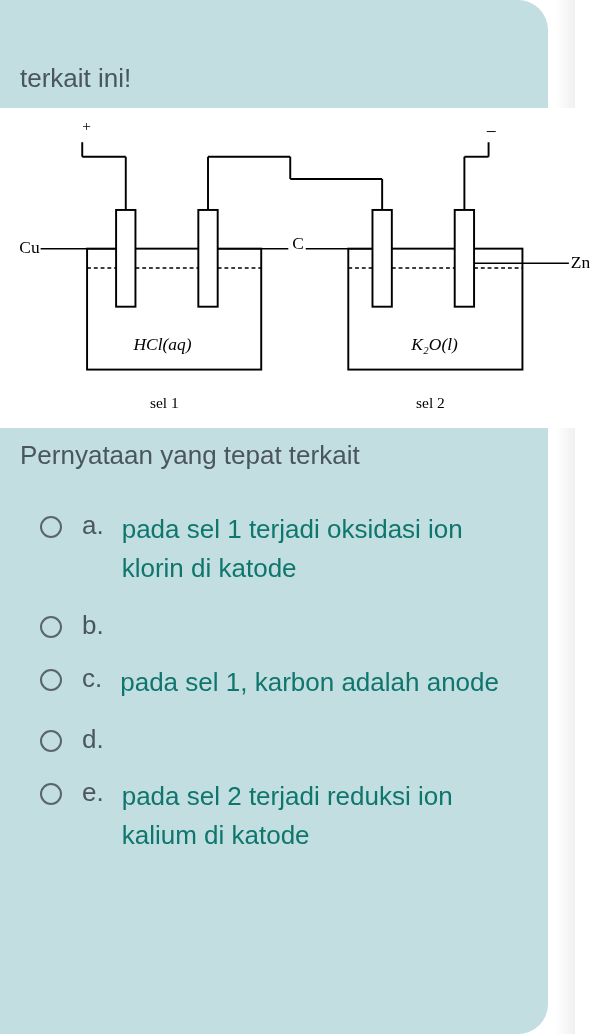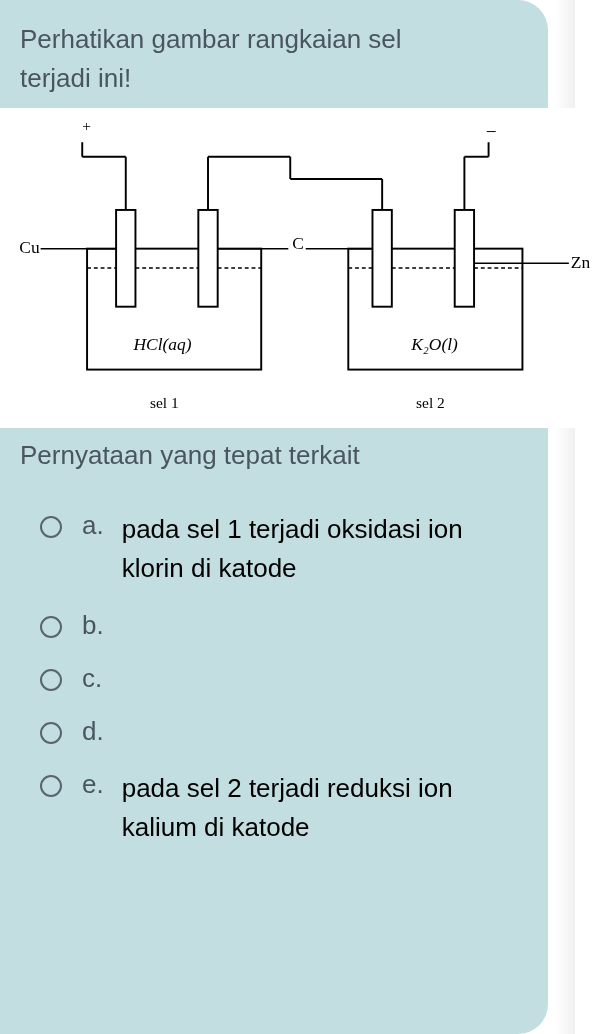--- a/index.html
+++ b/index.html
@@ -68,21 +68,21 @@
       background: transparent;
     }
     .option-label {
       font-size: 26px;
       color: #4a5560;
       margin-right: 18px;
       flex-shrink: 0;
     }
     .option-text {
       font-size: 26px;
-      color: #000000;
+      color: #0f766e;
       line-height: 1.5;
     }
     .sidebar-gap {
       position: absolute;
       right: 0;
       top: 0;
       width: 67px;
       height: 1034px;
       background: #ffffff;
     }
@@ -97,22 +97,22 @@
   </style>
 </head>
 <body>
 
 <div class="sidebar-gap"></div>
 <div class="sidebar-shadow"></div>
 
 <div class="container">
 
   <div class="question-text">
-    <span>Perhatikan gambar rangkaian sel</span><br>
-    <span>terjadi ini!</span>
+    <br>
+    <span>terkait ini!</span>
   </div>
 
   <div class="diagram-area">
     <svg class="diagram-svg" viewBox="0 0 615 320">
 
       <text x="85" y="18" font-size="16" font-family="serif">+</text>
 
       <text x="502" y="26" font-size="20" font-family="serif">−</text>
 
       <line x1="85" y1="30" x2="85" y2="45" stroke="#000" stroke-width="2"></line>
@@ -183,20 +183,21 @@
     </div>
 
     <div class="option">
       <div class="radio"></div>
       <div class="option-label">b.</div>
     </div>
 
     <div class="option">
       <div class="radio"></div>
       <div class="option-label">c.</div>
+      <div class="option-text">pada sel 1, karbon adalah anode</div>
     </div>
 
     <div class="option">
       <div class="radio"></div>
       <div class="option-label">d.</div>
     </div>
 
     <div class="option">
       <div class="radio"></div>
       <div class="option-label">e.</div>

